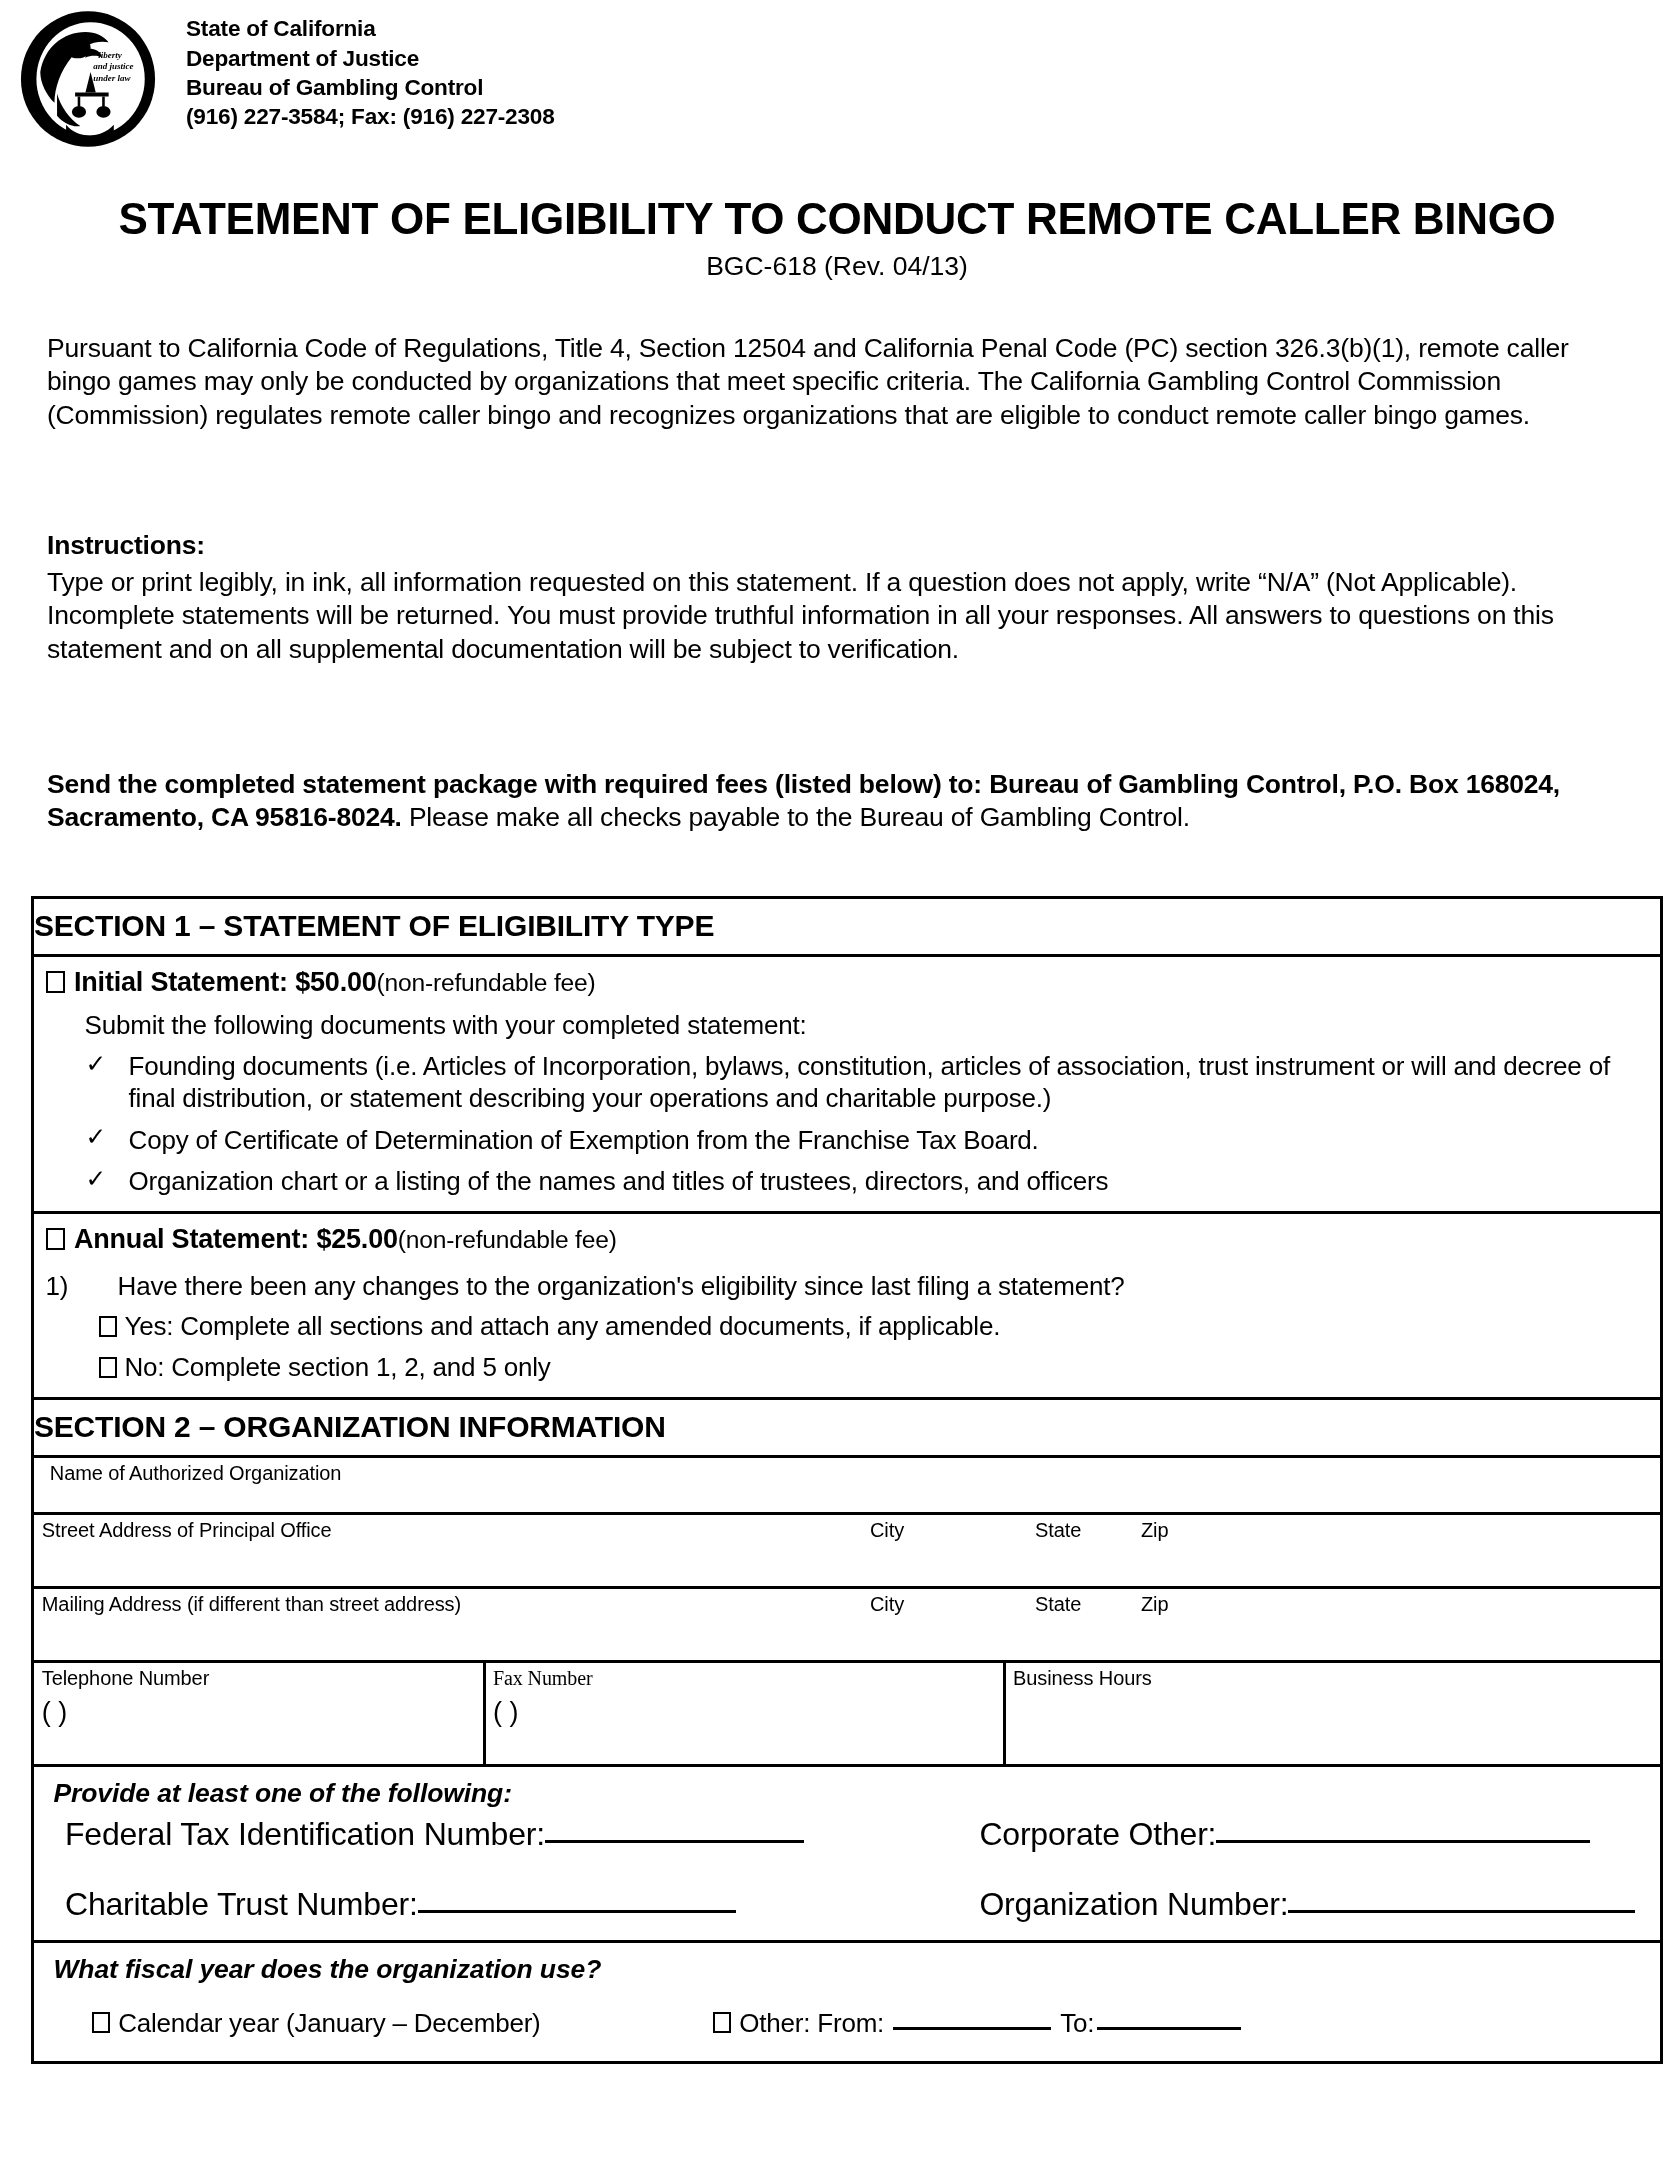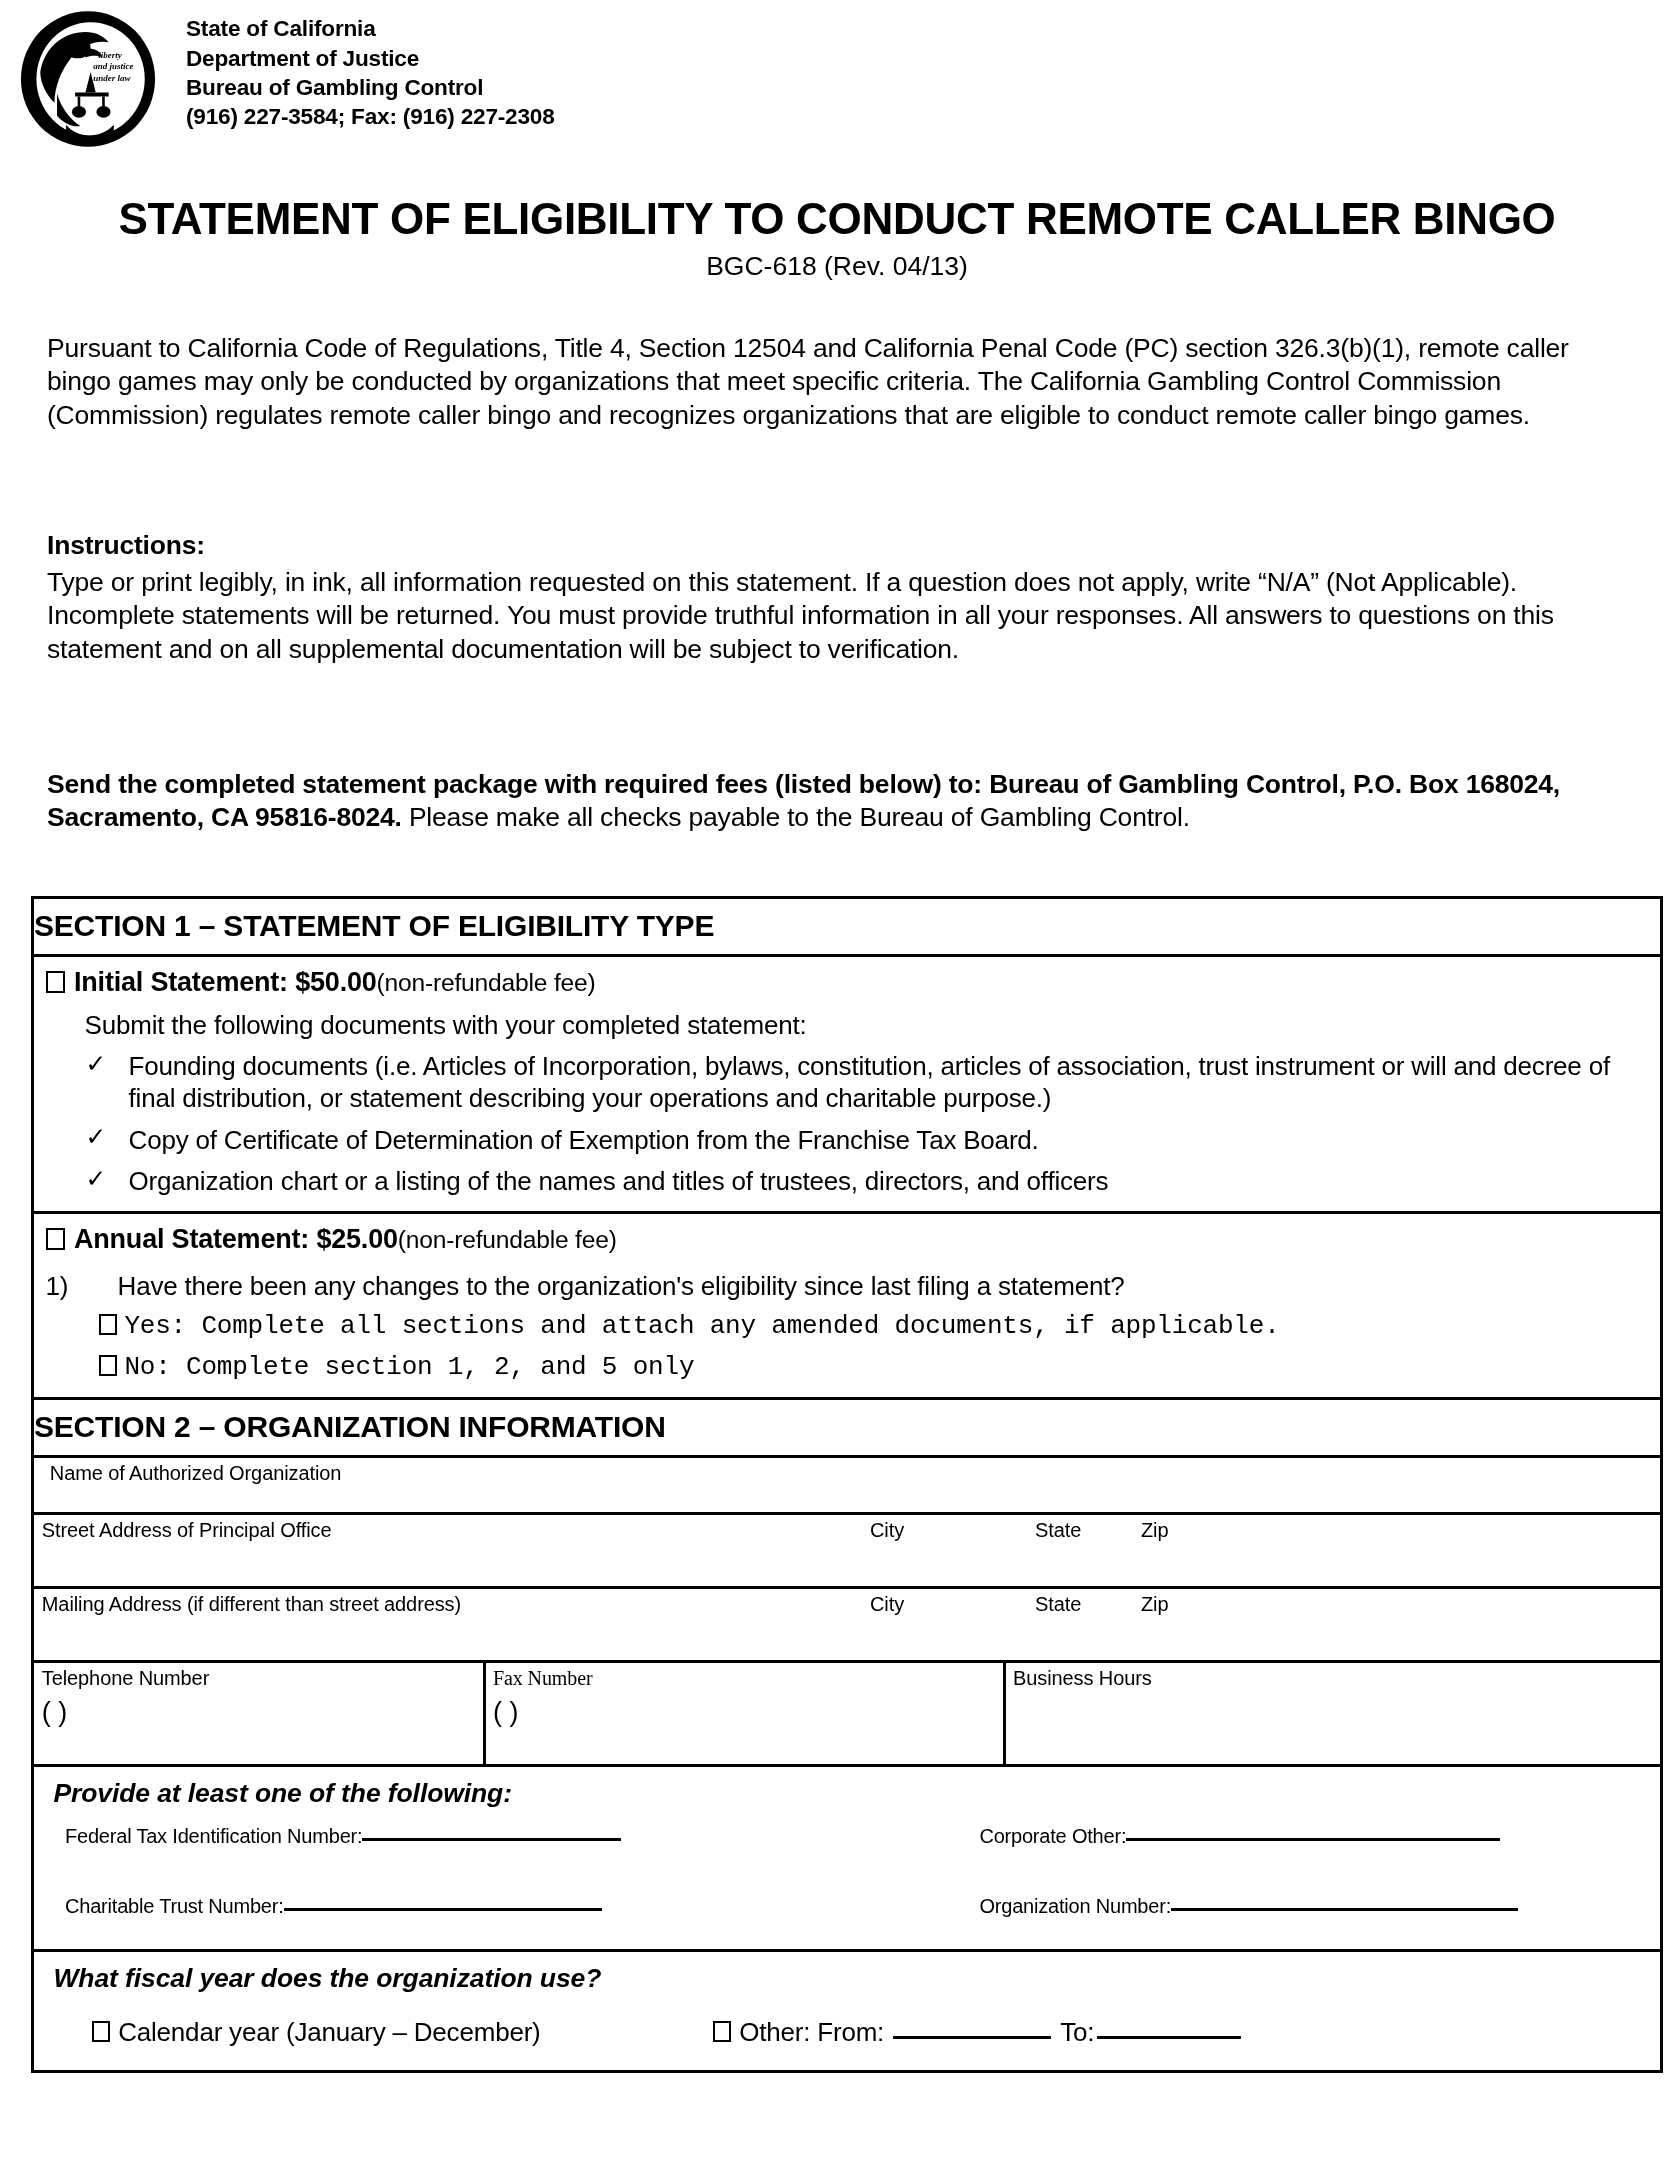--- a/index.html
+++ b/index.html
@@ -182,21 +182,20 @@
     font-size: 26px;
     text-indent: -36px;
     padding-left: 36px;
   }
   .qline .qnum { display: inline-block; width: 36px; }
   .yesno {
     margin-left: 53px;
     margin-top: 9px;
     font-size: 26px;
     white-space: nowrap;
-    font-family: Liberation Mono, monospace;
   }
 
   
   .field-row {
     position: relative;
     border-bottom: 3.2px solid #000;
     box-sizing: border-box;
   }
   .field-row:last-child { border-bottom: none; }
   .flabel {
@@ -225,23 +224,23 @@
     padding: 10.3px 15.5px 14.2px 19.4px;
   }
   .italic-head {
     font-style: italic;
     font-size: 26.5px;
     font-weight: bold;
     letter-spacing: -0.1px;
   }
   .tax-grid {
     position: relative;
-    margin-top: 14px;
+    margin-top: 5px;
     height: 111px;
-    font-size: 20px;
+    font-size: 32px;
   }
   .tax-cell { position: absolute; white-space: nowrap; }
   .uline {
     display: inline-block;
     border-bottom: 3.2px solid #000;
     vertical-align: 1.3px;
   }
 
   .fy-opts {
     position: relative;

